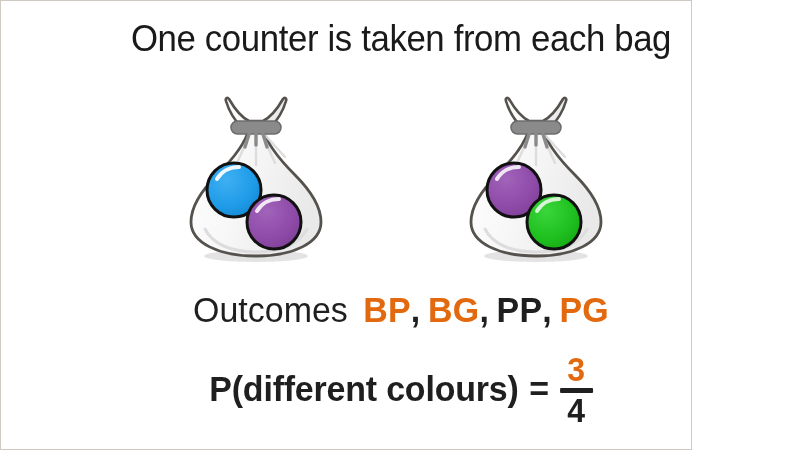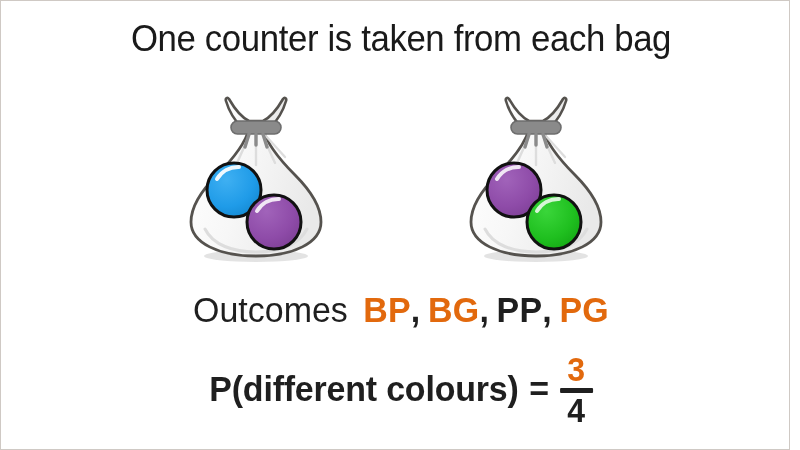--- a/index.html
+++ b/index.html
@@ -5,21 +5,21 @@
   html, body {
     margin: 0;
     padding: 0;
     background: #ffffff;
   }
   body {
     font-family: "Liberation Sans", "DejaVu Sans", sans-serif;
   }
   #slide {
     position: relative;
-    width: 790px;
+    width: 692px;
     height: 450px;
     background: #ffffff;
     box-sizing: border-box;
     border: 1px solid #cfc9c4;
     overflow: hidden;
   }
 
   
   #title {
     position: absolute;

